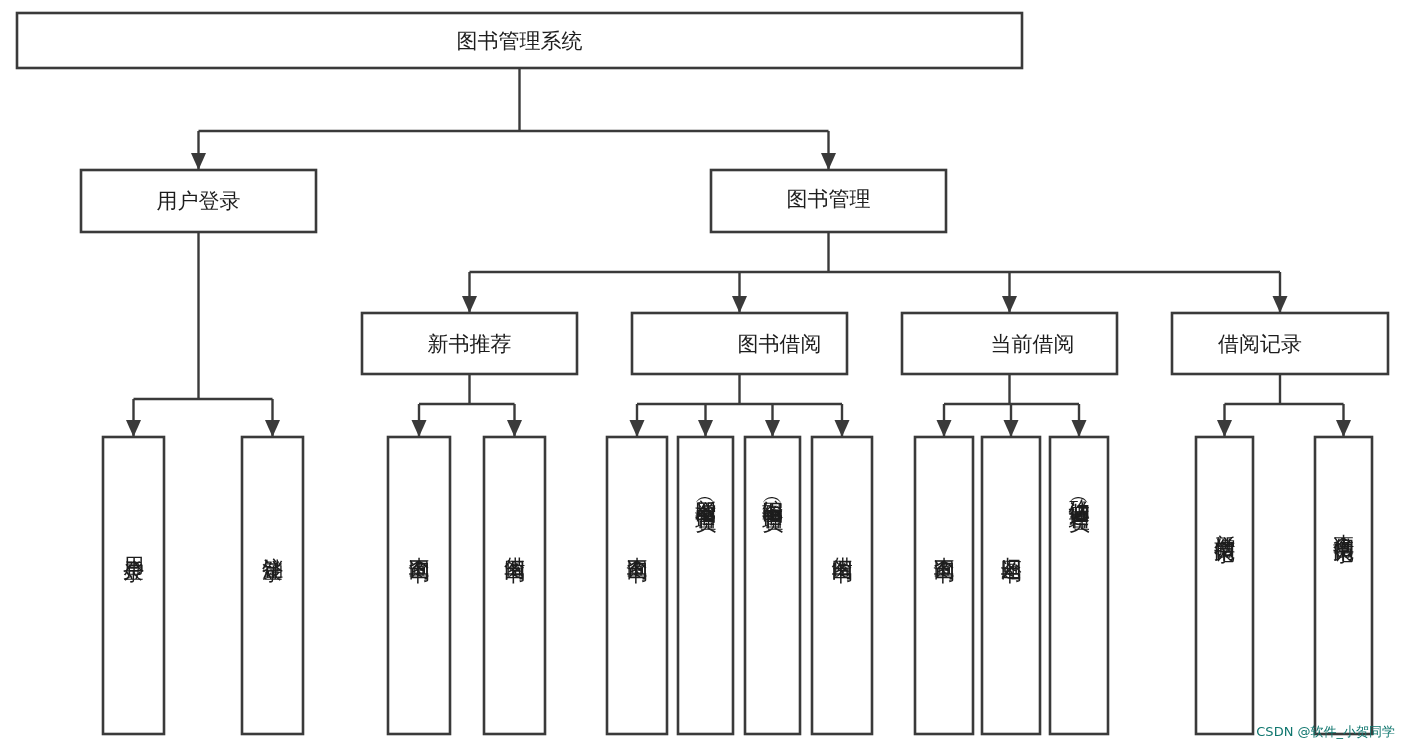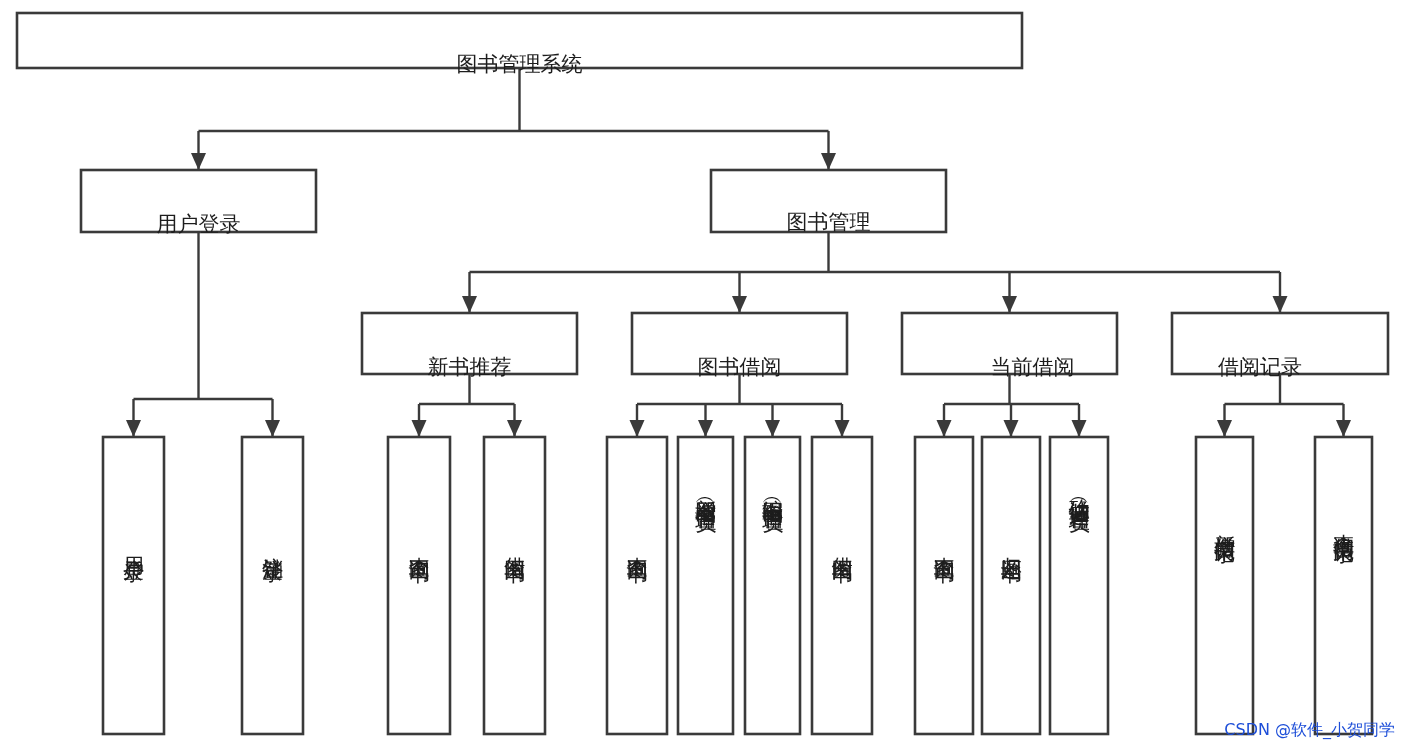--- a/index.html
+++ b/index.html
@@ -57,38 +57,37 @@
     color: #1d1d1d;
     letter-spacing: 2px;
     white-space: nowrap;
   }
   .hlabel-wrap {
     position: absolute;
     display: flex;
     align-items: center;
     justify-content: center;
     pointer-events: none;
-    margin-top: 23px;
   }
   .hlabel {
     font-family: "DejaVu Sans", "Liberation Sans", sans-serif;
     font-size: 21px;
     color: #1d1d1d;
     white-space: nowrap;
   }
   .hlabel.root {
     font-size: 21px;
   }
   .watermark {
     position: absolute;
     right: 10px;
     bottom: 6px;
     font-family: "DejaVu Sans", "Liberation Sans", sans-serif;
-    font-size: 16px;
-    color: #1d4ed8;
+    font-size: 13px;
+    color: #0f766e;
     white-space: nowrap;
     pointer-events: none;
     text-align: right;
   }
 </style>
 </head>
 <body>
 
 <div id="diagram-root">
   <svg class="flow-canvas" id="flow-canvas" viewBox="0 0 1405 747" xmlns="http://www.w3.org/2000/svg">
@@ -175,21 +174,21 @@
       </div>
       <div class="hlabel-wrap" style="left: 81px; top: 170px; width: 235px; height: 62px;">
         <span class="hlabel">用户登录</span>
       </div>
       <div class="hlabel-wrap" style="left: 711px; top: 168px; width: 235px; height: 62px;">
         <span class="hlabel">图书管理</span>
       </div>
       <div class="hlabel-wrap" style="left: 362px; top: 313px; width: 215px; height: 61px;">
         <span class="hlabel">新书推荐</span>
       </div>
-      <div class="hlabel-wrap" style="left: 632px; top: 313px; width: 215px; height: 61px;">
+      <div class="hlabel-wrap" style="left: 632px; top: 313px; width: 215px; height: 61px; padding-left: 40px;">
         <span class="hlabel">图书借阅</span>
       </div>
       <div class="hlabel-wrap" style="left: 902px; top: 313px; width: 215px; height: 61px; padding-left: 23px;">
         <span class="hlabel">当前借阅</span>
       </div>
       <div class="hlabel-wrap" style="left: 1156px; top: 313px; width: 208px; height: 61px;">
         <span class="hlabel">借阅记录</span>
       </div>
       <div class="vlabel-wrap" style="left: 103px; top: 437px; width: 61px; height: 297px; padding-top: 102.5px; box-sizing: border-box;">
         <span class="vlabel">用户登录</span>

